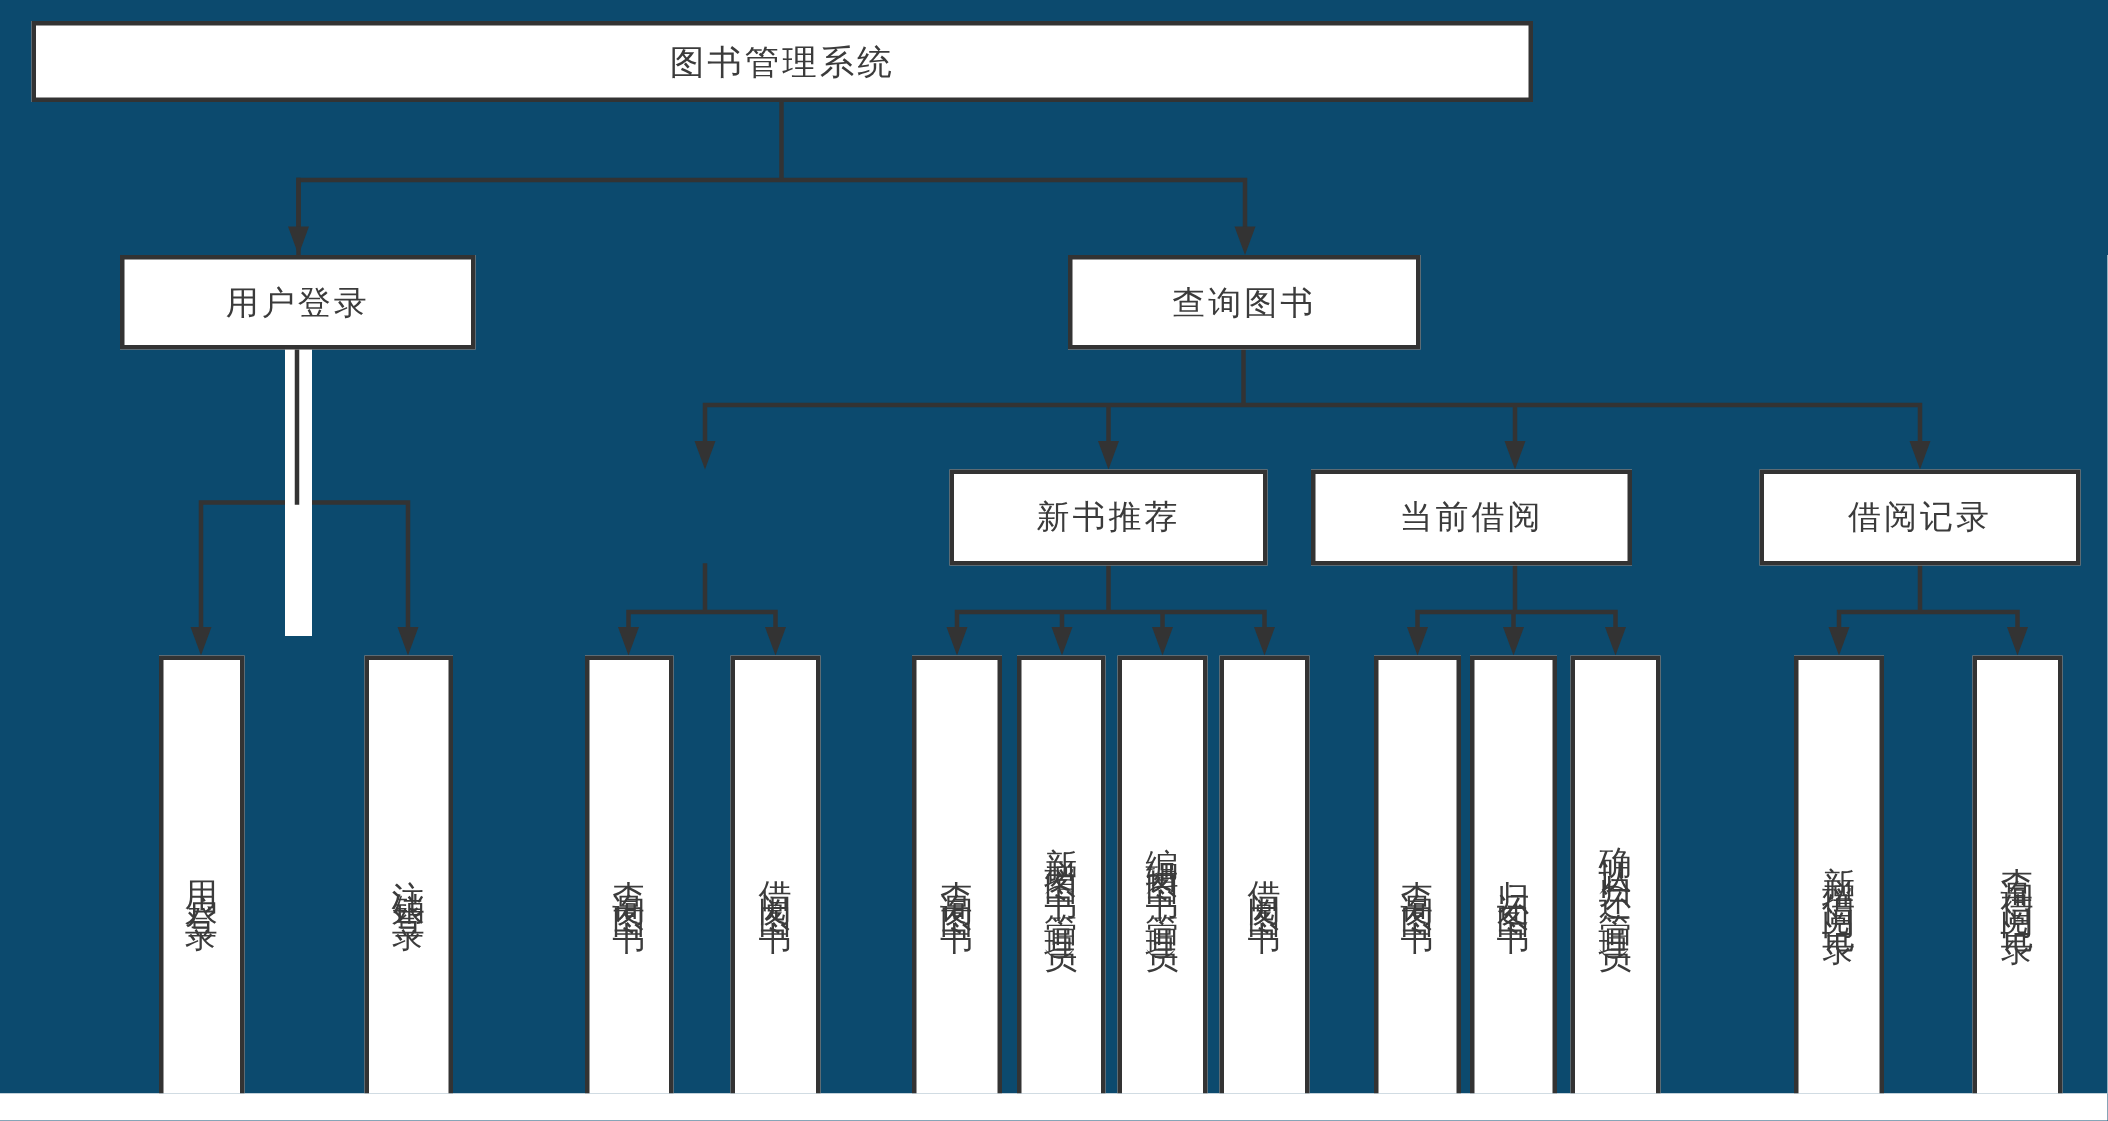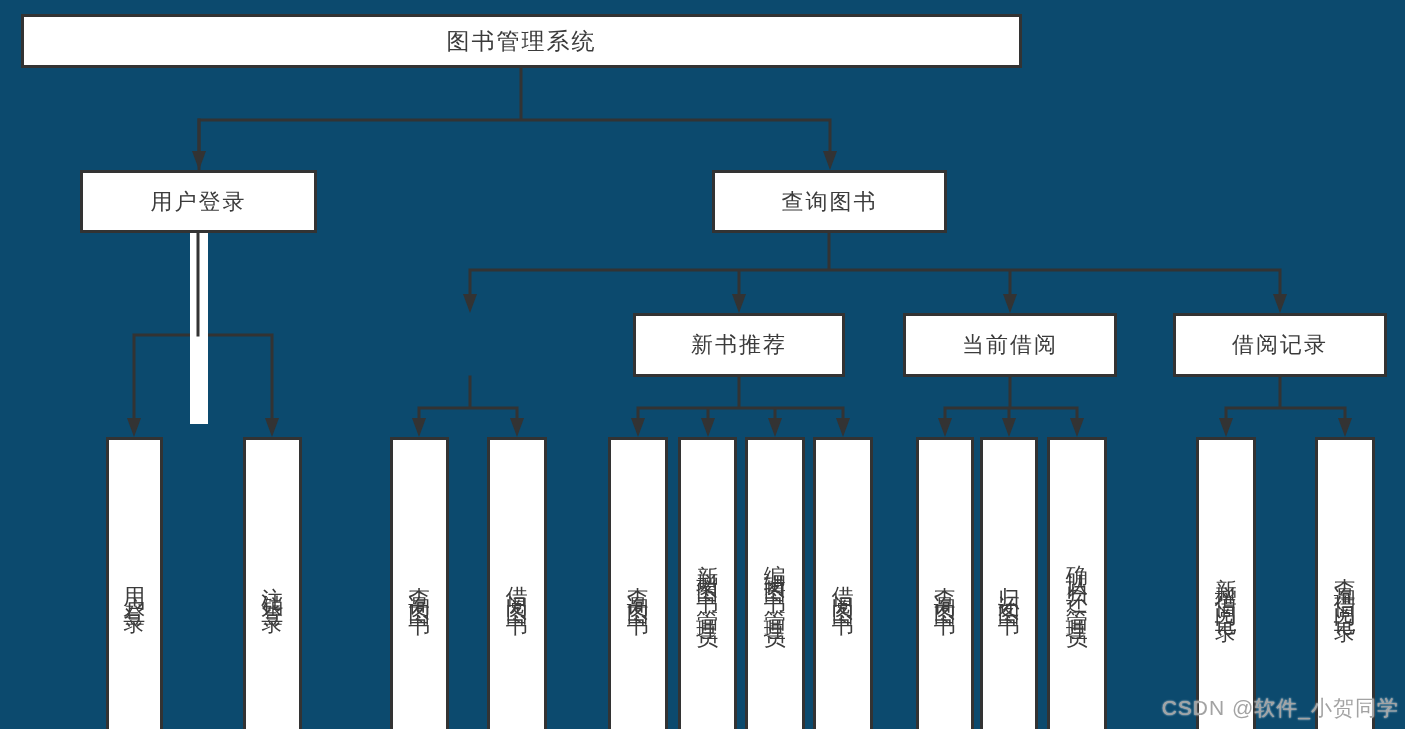--- a/index.html
+++ b/index.html
@@ -130,21 +130,21 @@
   <div class="node hnode" style="left:80px; top:170px; width:237px; height:63px;">
     <span>用户登录</span>
   </div>
   <div class="node hnode" style="left:712px; top:170px; width:235px; height:63px;">
     <span>查询图书</span>
   </div>
 
   <div class="node hnode" style="left:633px; top:313px; width:212px; height:64px;">
     <span>新书推荐</span>
   </div>
-  <div class="node hnode" style="left:903px; top:313px; width:214px; height:64px;">
+  <div class="node hnode" style="left:874px; top:313px; width:214px; height:64px;">
     <span>当前借阅</span>
   </div>
   <div class="node hnode" style="left:1173px; top:313px; width:214px; height:64px;">
     <span>借阅记录</span>
   </div>
 
   <div class="node vnode" style="left:106px; top:437px; width:57px; height:300px;">
     <span class="vlabel">用户登录</span>
   </div>
   <div class="node vnode" style="left:243px; top:437px; width:59px; height:300px;">
@@ -181,15 +181,14 @@
     <span class="vlabel">确认归还（管理员）</span>
   </div>
 
   <div class="node vnode" style="left:1196px; top:437px; width:60px; height:300px;">
     <span class="vlabel">新增借阅记录</span>
   </div>
   <div class="node vnode" style="left:1315px; top:437px; width:60px; height:300px;">
     <span class="vlabel">查询借阅记录</span>
   </div>
 
-  <div class="watermark">CSDN @软件_小贺同学</div>
 
 </div>
 
 </body></html>

